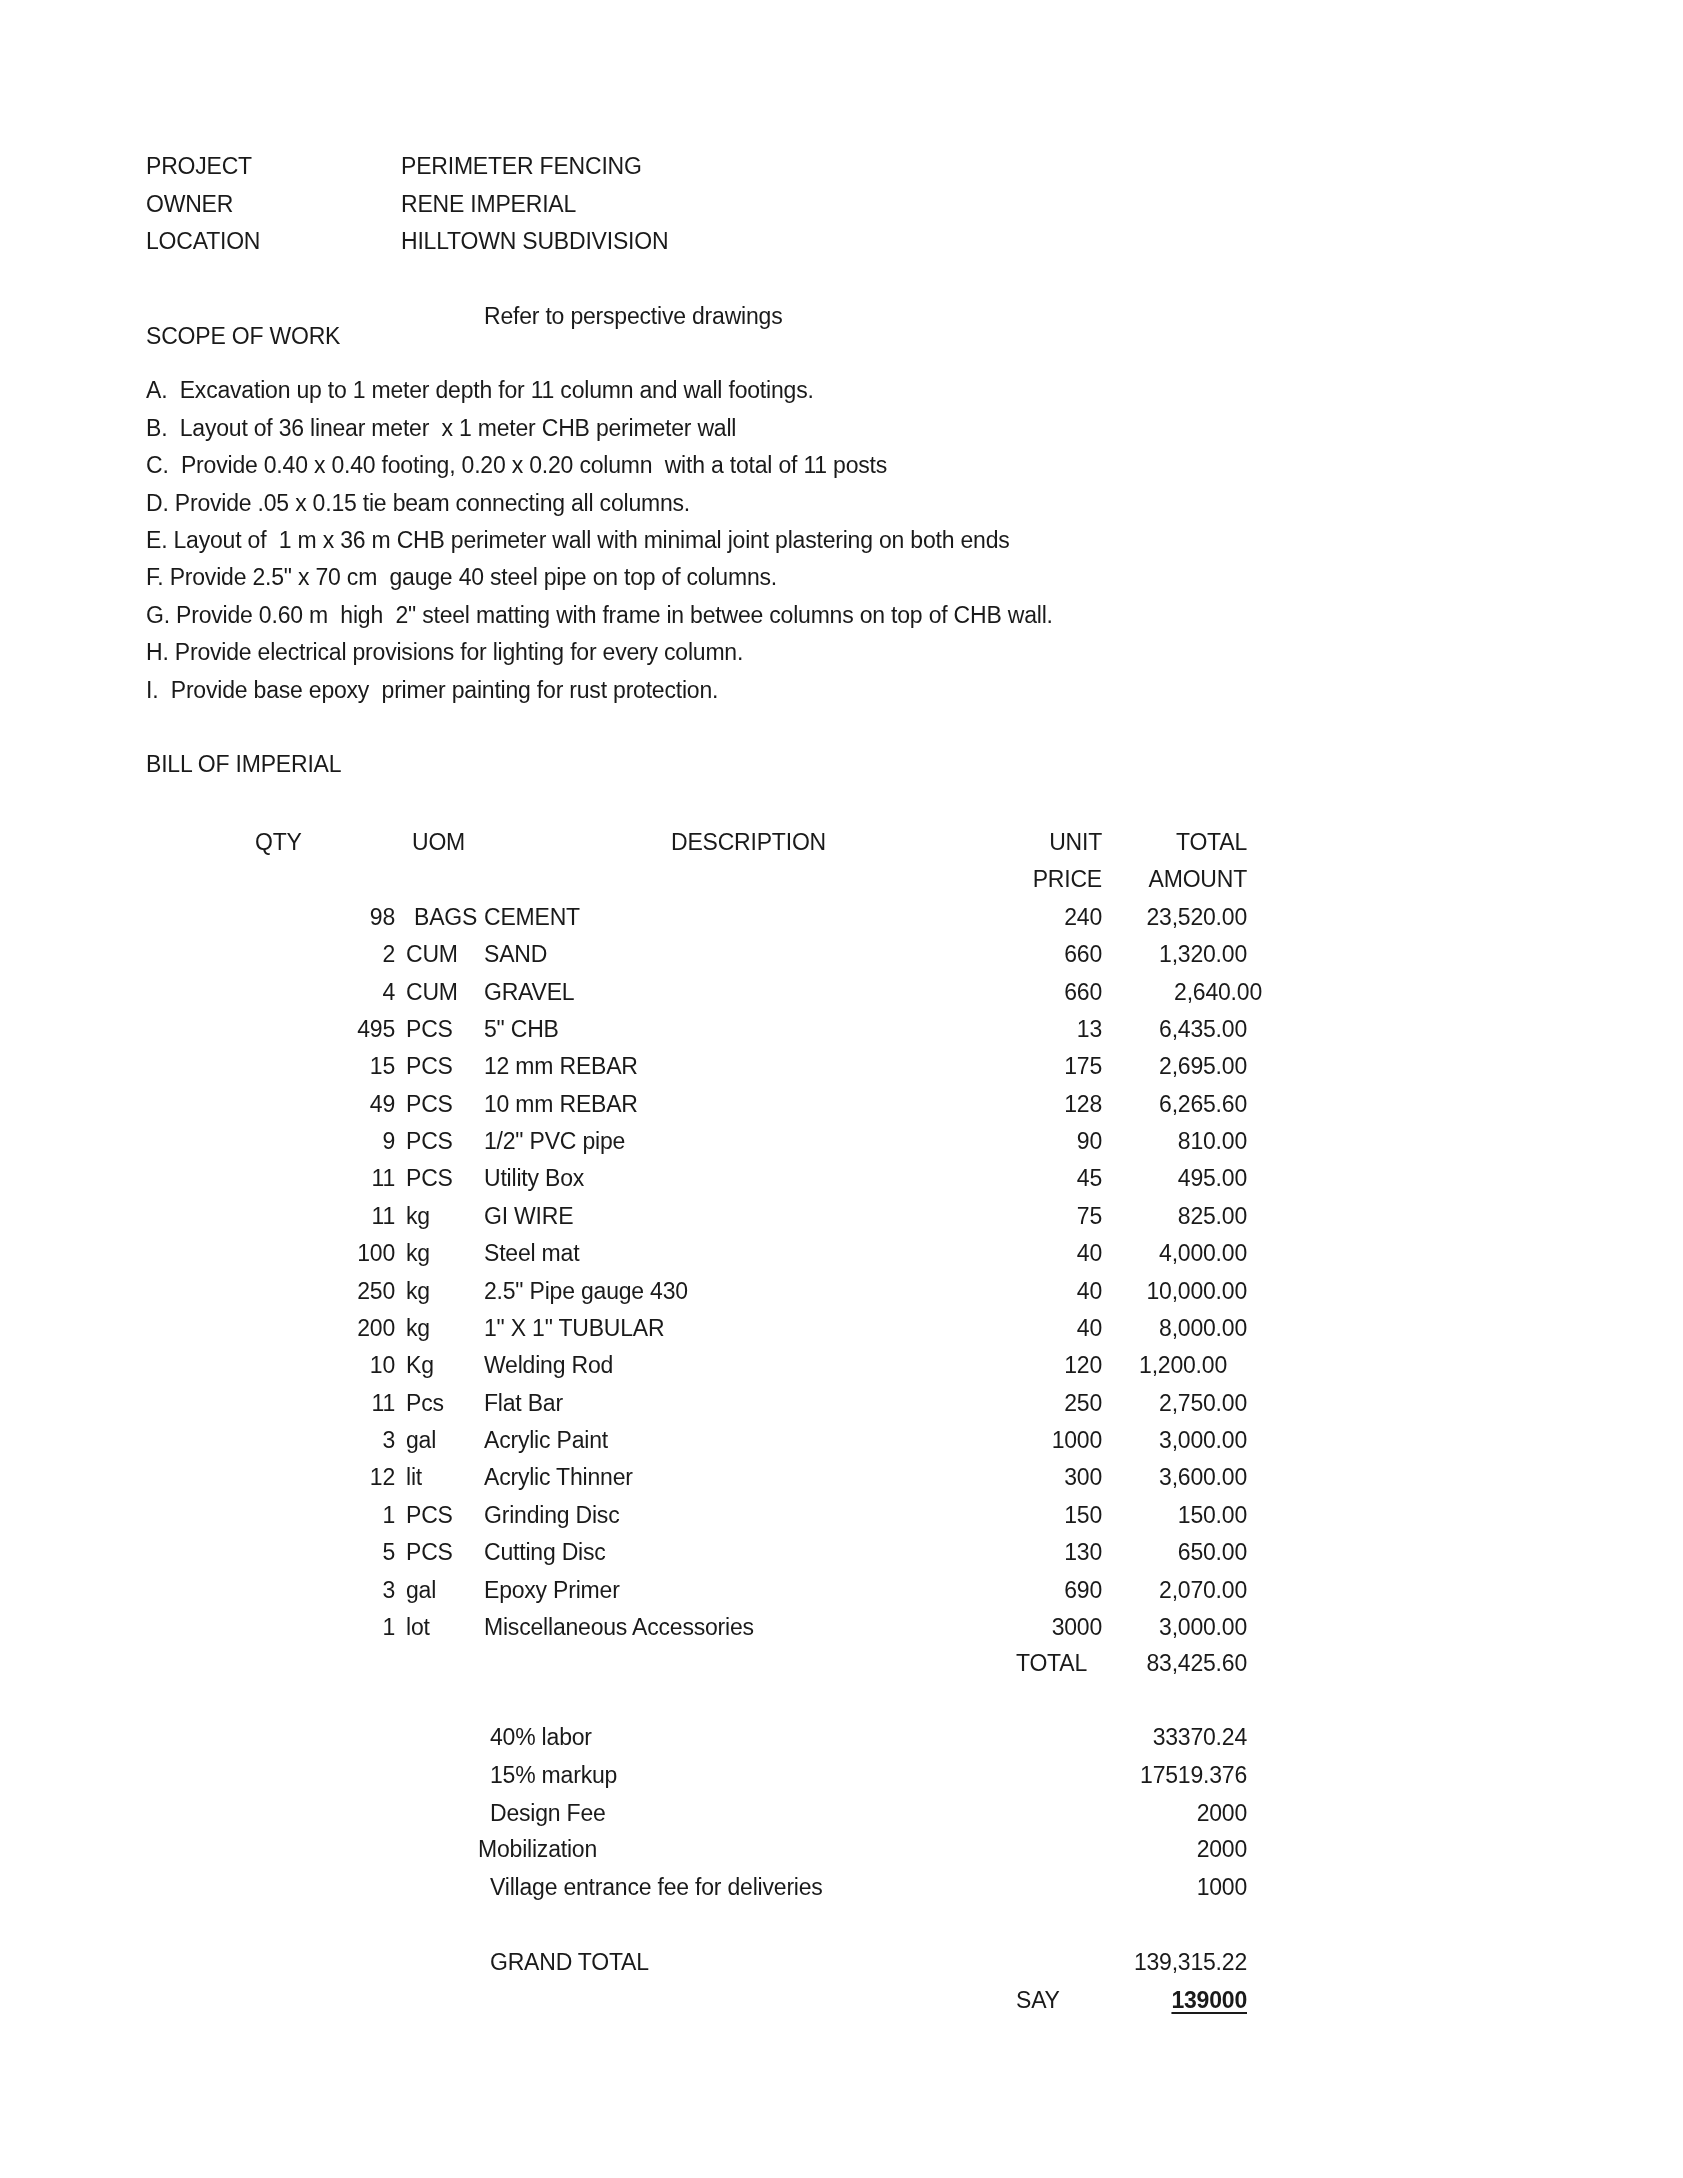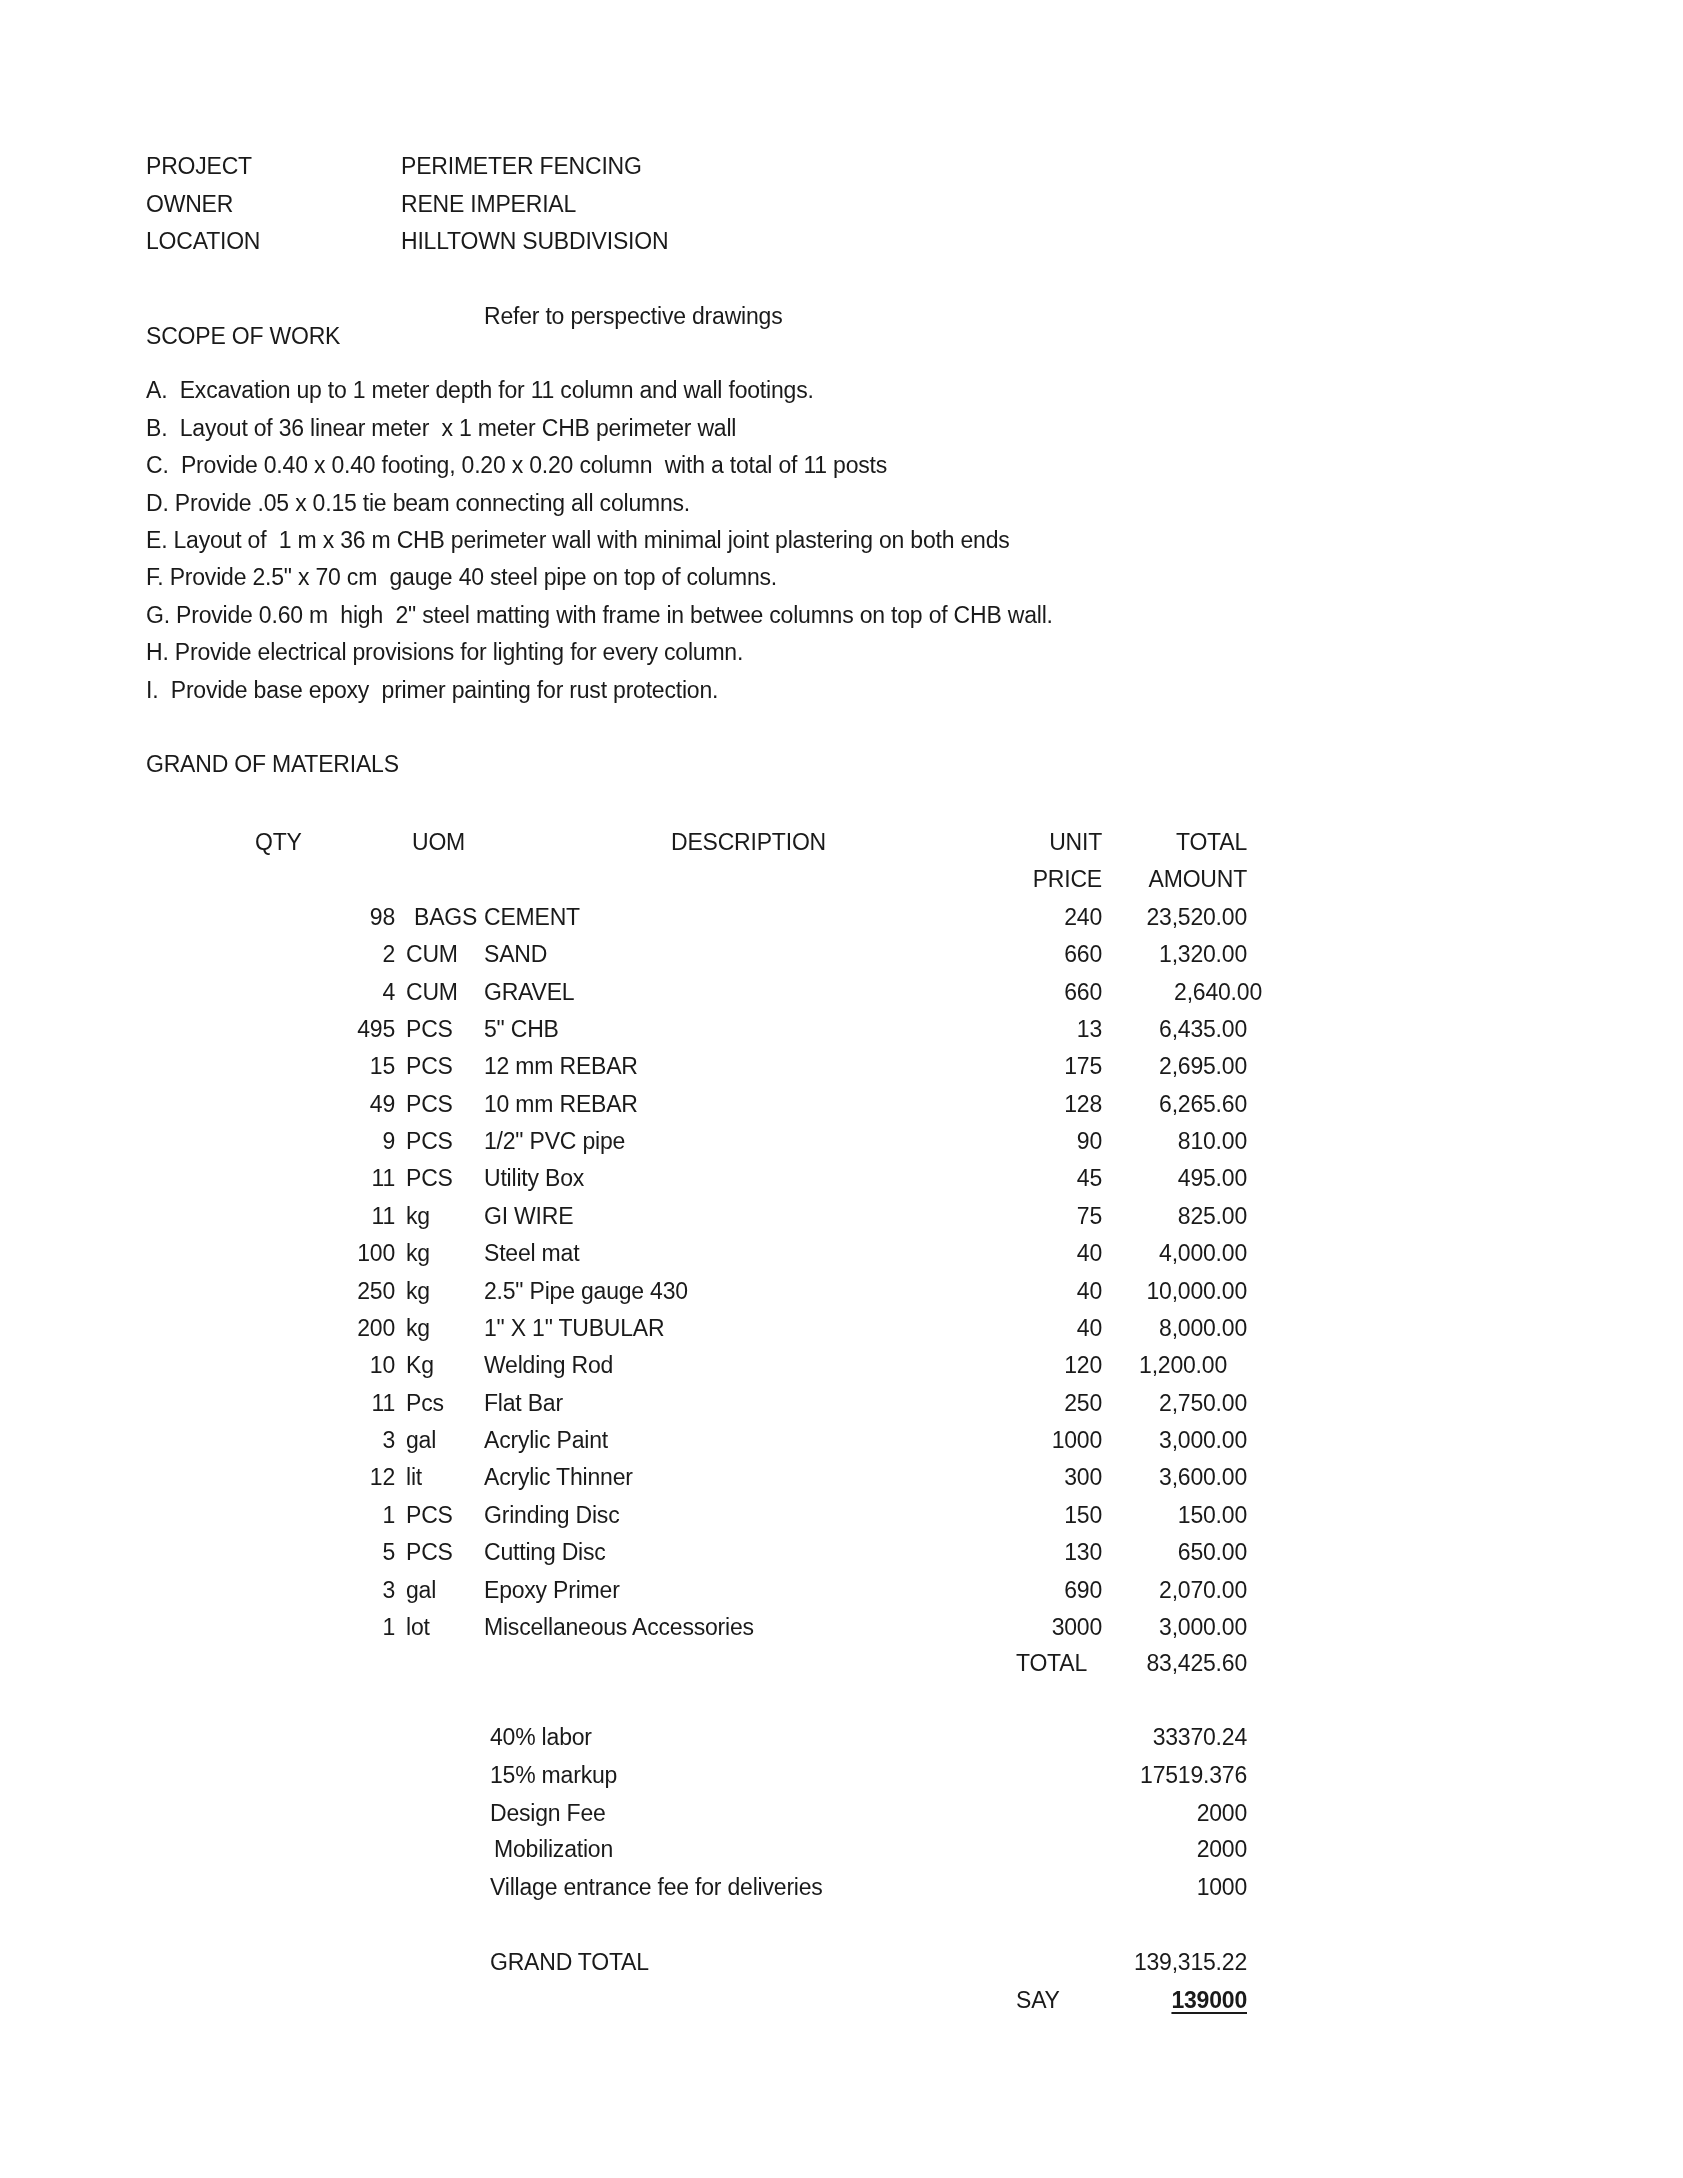--- a/index.html
+++ b/index.html
@@ -56,21 +56,21 @@
     <div class="t" style="left:146px; top:465px;">C.  Provide 0.40 x 0.40 footing, 0.20 x 0.20 column  with a total of 11 posts</div>
     <div class="t" style="left:146px; top:503px;">D. Provide .05 x 0.15 tie beam connecting all columns.</div>
     <div class="t" style="left:146px; top:540px;">E. Layout of  1 m x 36 m CHB perimeter wall with minimal joint plastering on both ends</div>
     <div class="t" style="left:146px; top:577px;">F. Provide 2.5" x 70 cm  gauge 40 steel pipe on top of columns.</div>
     <div class="t" style="left:146px; top:615px;">G. Provide 0.60 m  high  2" steel matting with frame in betwee columns on top of CHB wall.</div>
     <div class="t" style="left:146px; top:652px;">H. Provide electrical provisions for lighting for every column.</div>
     <div class="t" style="left:146px; top:690px;">I.  Provide base epoxy  primer painting for rust protection.</div>
   </div>
 
   <div>
-    <div class="t" style="left:146px; top:764px;">GRAND OF MATERIALS</div>
+    <div class="t" style="left:146px; top:764px;">BILL OF IMPERIAL</div>
 
     <div class="t" style="left:248px; top:842px;margin-left:7px;">QTY</div>
     <div class="t" style="left:412px; top:842px;">UOM</div>
     <div class="t" style="left:671px; top:842px;">DESCRIPTION</div>
     <div class="t r" style="right:581px; top:842px;">UNIT</div>
     <div class="t r" style="right:436px; top:842px;">TOTAL</div>
     <div class="t r" style="right:581px; top:879px;">PRICE</div>
     <div class="t r" style="right:436px; top:879px;">AMOUNT</div>
 
     <div id="bom-rows">
@@ -220,21 +220,21 @@
     <div class="t r" style="right:436px; top:1663px;">83,425.60</div>
   </div>
 
   <div>
     <div class="t" style="left:490px; top:1737px;">40% labor</div>
     <div class="t r" style="right:436px; top:1737px;">33370.24</div>
     <div class="t" style="left:490px; top:1775px;">15% markup</div>
     <div class="t r" style="right:436px; top:1775px;">17519.376</div>
     <div class="t" style="left:490px; top:1813px;">Design Fee</div>
     <div class="t r" style="right:436px; top:1813px;">2000</div>
-    <div class="t" style="left:494px; top:1849px;">Mobilization</div>
+    <div class="t" style="left:478px; top:1849px;">Mobilization</div>
     <div class="t r" style="right:436px; top:1849px;">2000</div>
     <div class="t" style="left:490px; top:1887px;">Village entrance fee for deliveries</div>
     <div class="t r" style="right:436px; top:1887px;">1000</div>
   </div>
 
   <div>
     <div class="t" style="left:490px; top:1962px;">GRAND TOTAL</div>
     <div class="t r" style="right:436px; top:1962px;">139,315.22</div>
     <div class="t" style="left:1016px; top:2000px;">SAY</div>
     <div class="t r bold ul" style="right:436px; top:2000px;">139000</div>

